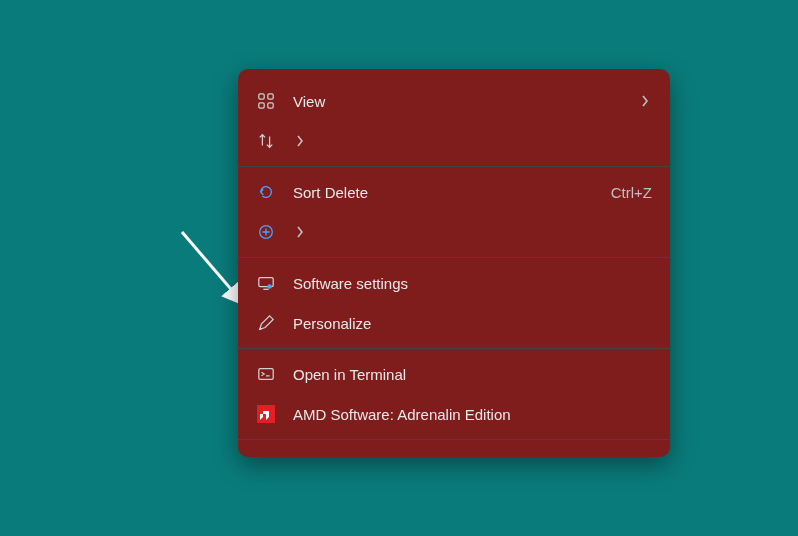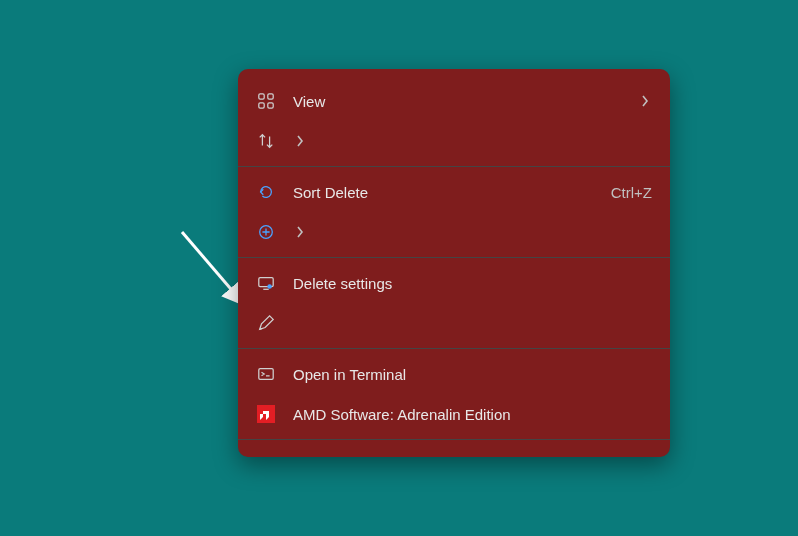--- a/index.html
+++ b/index.html
@@ -145,30 +145,31 @@
   <div class="menu-sep"></div>
 
   <div class="menu-item">
     <span class="menu-icon">
       <svg viewBox="0 0 20 20" width="18" height="18" fill="none" stroke="#cfcfcf" stroke-width="1.4">
         <rect x="2" y="4" width="16" height="10" rx="1.5"></rect>
           <path d="M7 17 L13 17"></path>
         <circle cx="14" cy="14" r="2.5" fill="#4aa3ff" stroke="none"></circle>
       </svg>
     </span>
-    <span class="menu-label">Delete settings</span>
+    <span class="menu-label">Software settings</span>
   </div>
 
   <div class="menu-item">
     <span class="menu-icon">
       <svg viewBox="0 0 20 20" width="18" height="18" fill="none" stroke="#cfcfcf" stroke-width="1.4">
         <path d="M3 17 L5 11 L14 2 L18 6 L9 15 Z"></path>
           <path d="M3 17 L6 16"></path>
       </svg>
     </span>
+    <span class="menu-label">Personalize</span>
   </div>
 
   <div class="menu-sep"></div>
 
   <div class="menu-item">
     <span class="menu-icon">
       <svg viewBox="0 0 20 20" width="18" height="18" fill="none" stroke="#cfcfcf" stroke-width="1.4">
         <rect x="2" y="4" width="16" height="12" rx="1.5"></rect>
           <path d="M5 8 L8 10 L5 12 M10 12 L14 12"></path>
       </svg>

